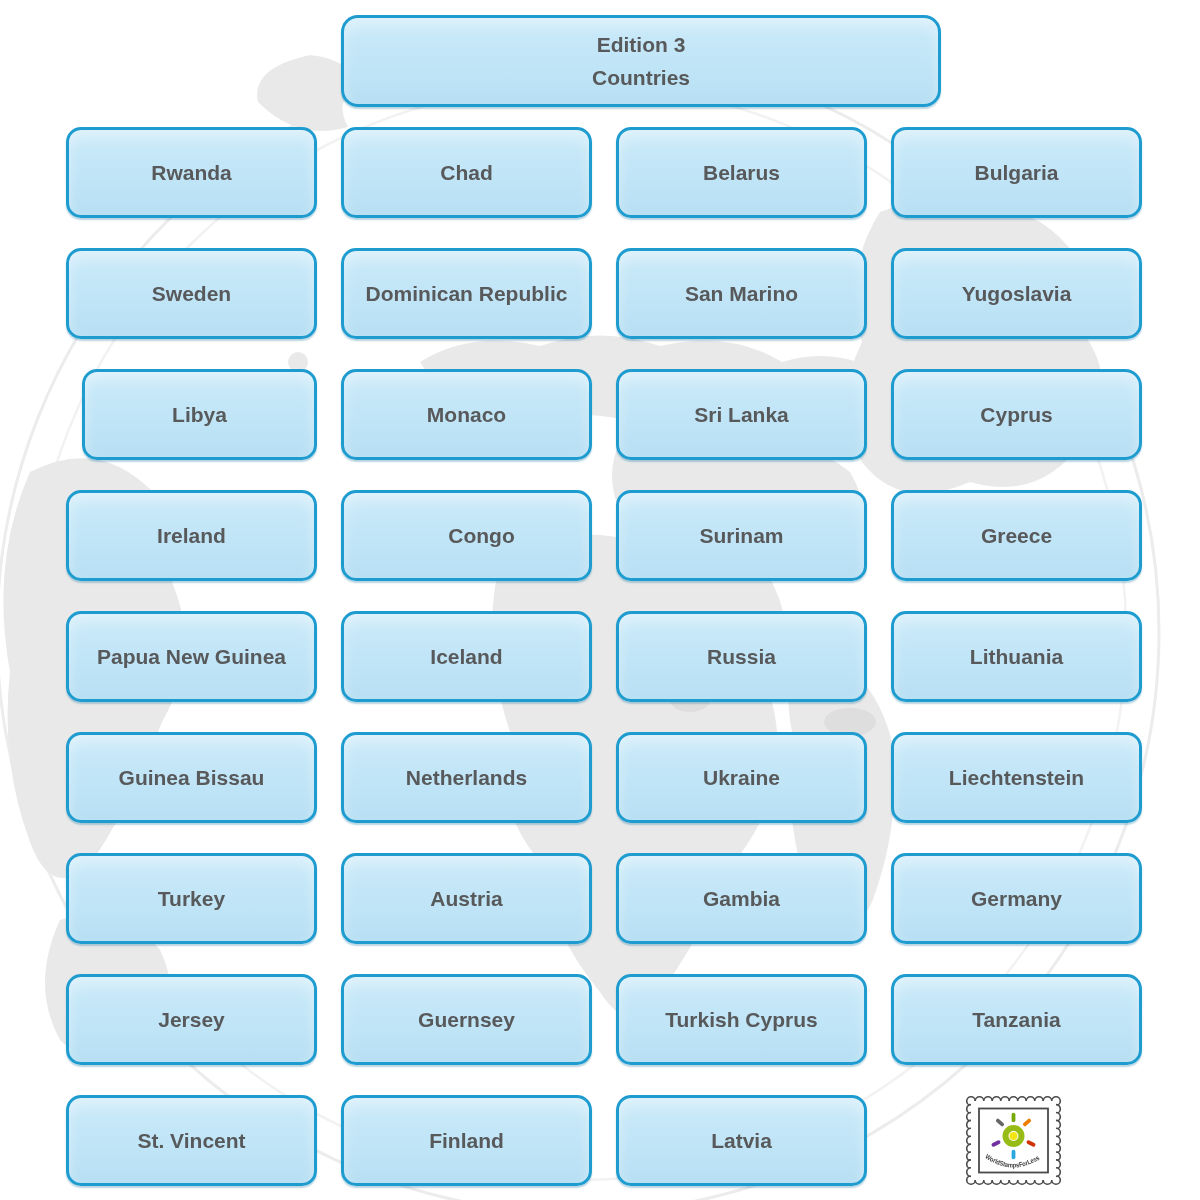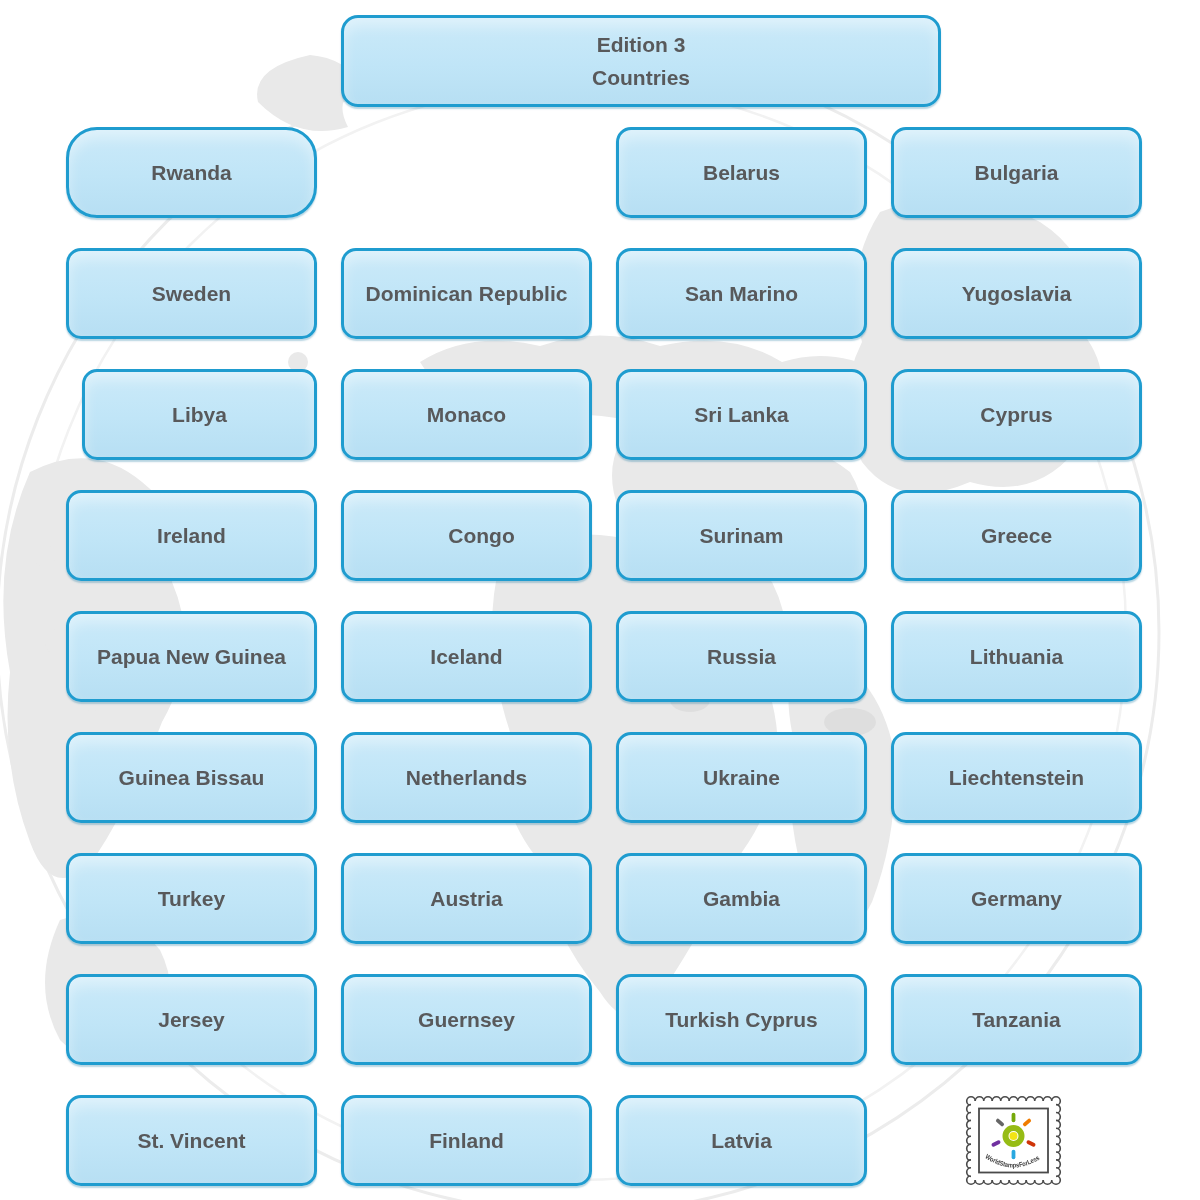--- a/index.html
+++ b/index.html
@@ -81,22 +81,25 @@
       <ellipse cx="690" cy="700" rx="20" ry="12" fill="#dedede"></ellipse>
     </g>
   </svg>
 
   <div class="box header-box">
     <div>Edition 3</div>
     <div>Countries</div>
   </div>
 
   <div class="grid" id="grid">
-      <div class="box country" style="grid-area: 1 / 1; border-radius: 31px;">
+      <div class="box country" style="grid-area: 1 / 1;">
         <span>Rwanda</span>
+      </div>
+      <div class="box country" style="grid-area: 1 / 2;">
+        <span>Chad</span>
       </div>
       <div class="box country" style="grid-area: 1 / 3;">
         <span>Belarus</span>
       </div>
       <div class="box country" style="grid-area: 1 / 4;">
         <span>Bulgaria</span>
       </div>
       <div class="box country" style="grid-area: 2 / 1;">
         <span>Sweden</span>
       </div>

